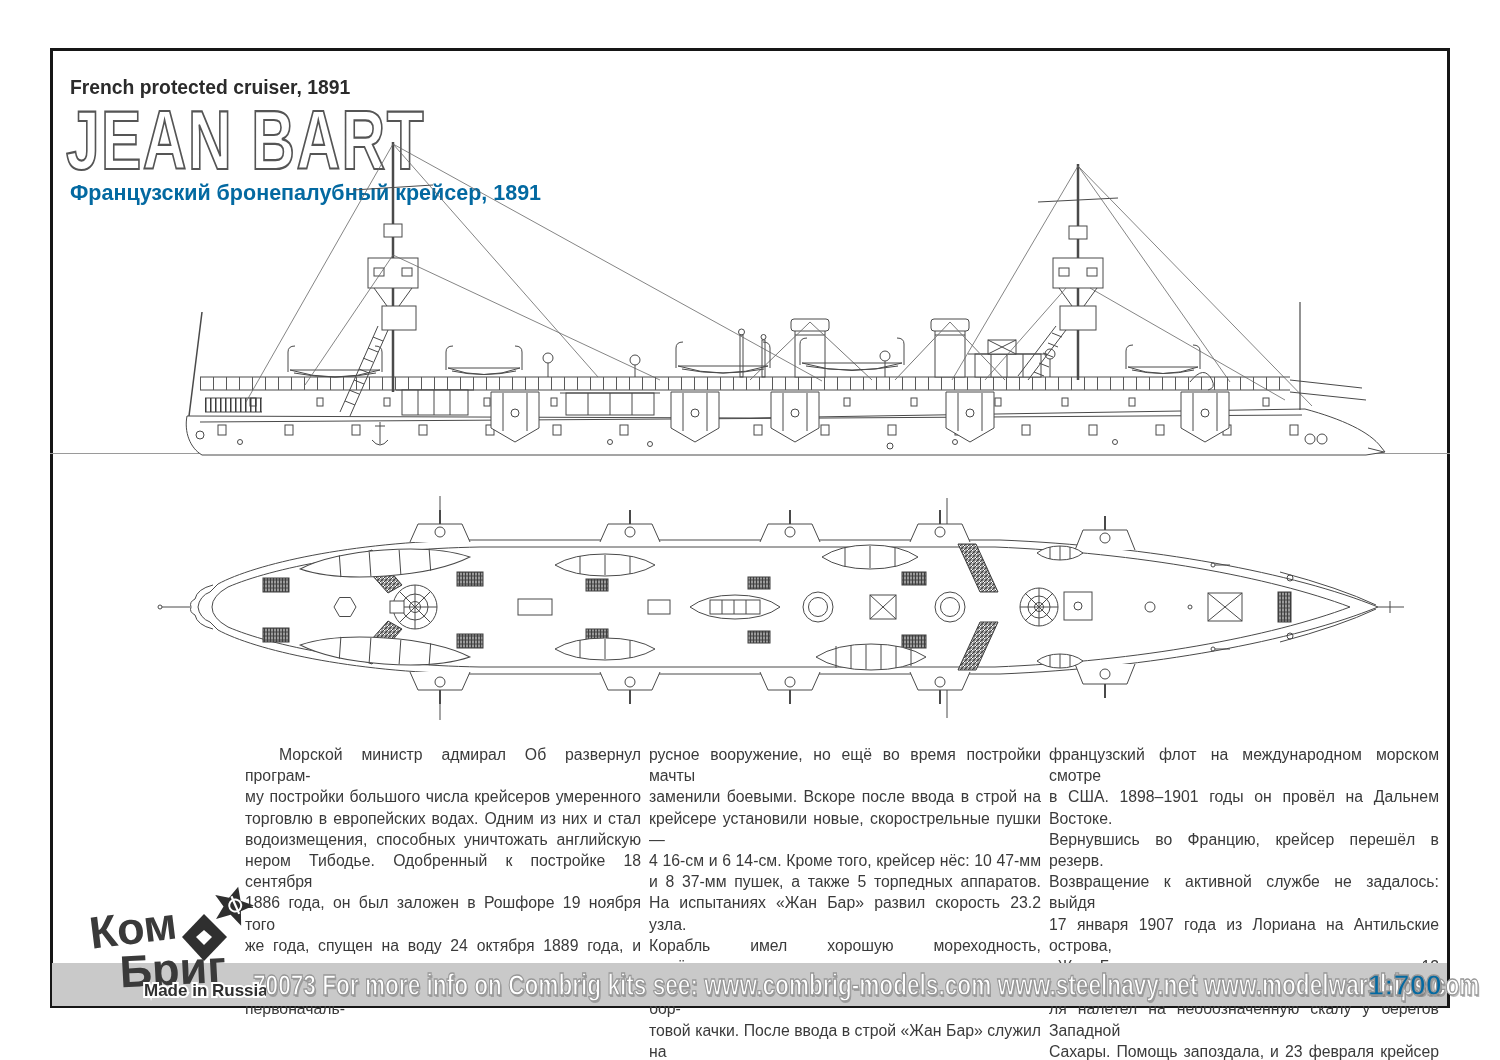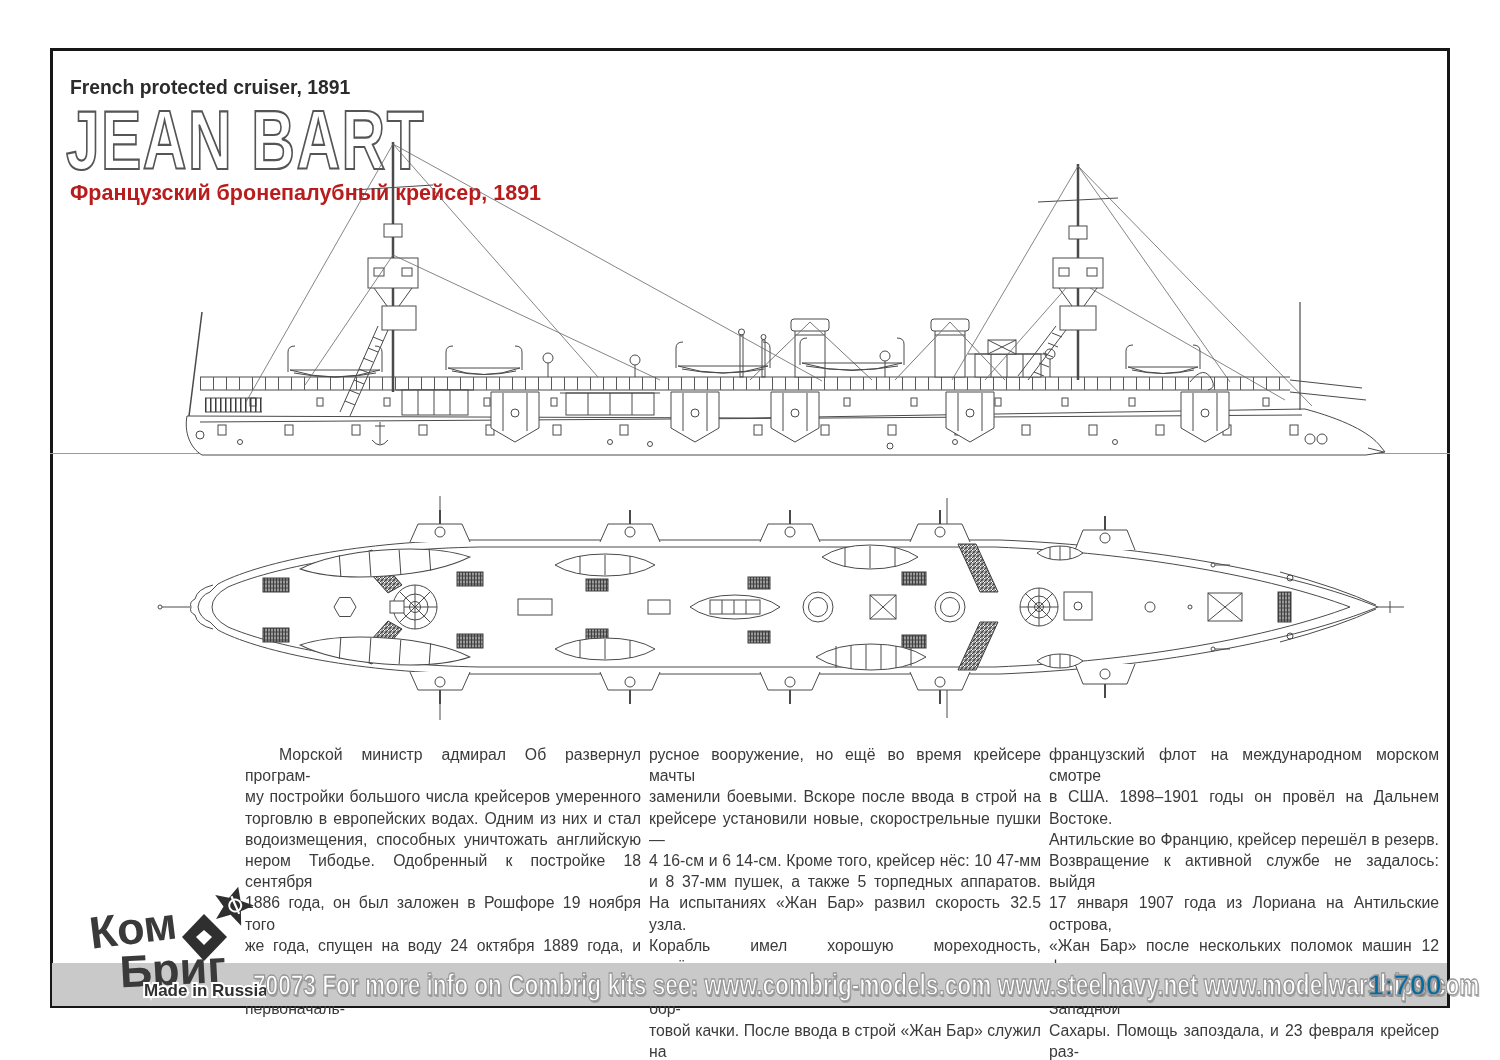--- a/index.html
+++ b/index.html
@@ -5,21 +5,21 @@
   html,body{margin:0;padding:0;background:#fff;}
   #page{position:relative;width:1500px;height:1060px;background:#fff;overflow:hidden;
         font-family:"Liberation Sans","DejaVu Sans",sans-serif;color:#333;}
   .frame{position:absolute;left:50px;top:48px;width:1400px;height:960px;
          border:3px solid #161616;box-sizing:border-box;background:#fff;}
   .sub-en{position:absolute;left:70px;top:75px;font-size:21px;font-weight:bold;color:#2b2b2b;
           transform:scaleX(.92);transform-origin:left top;white-space:nowrap;}
   .big-title{position:absolute;left:66px;top:98px;font-size:84px;line-height:1;font-weight:bold;
           color:#ffffff;-webkit-text-stroke:2.2px #555;letter-spacing:2px;
           transform:scaleX(.72);transform-origin:left top;white-space:nowrap;}
-  .sub-ru{position:absolute;left:70px;top:181px;font-size:21.5px;font-weight:bold;color:#b91c1c;
+  .sub-ru{position:absolute;left:70px;top:181px;font-size:21.5px;font-weight:bold;color:#0369a1;
           white-space:nowrap;}
   .drawing{position:absolute;}
   .cols{position:absolute;top:744px;font-size:15.8px;line-height:21.2px;color:#3a3a3a;}
   .cols div{text-align:justify;text-align-last:justify;}
   #col1{left:245px;width:396px;}
   #col2{left:649px;width:392px;}
   #col3{left:1049px;width:390px;}
   #col1 div:first-child{text-indent:34px;}
   #col3 div:last-child{text-align-last:left;}
   .graybar{position:absolute;left:52px;top:963px;width:1395px;height:43px;background:#c9c9c9;}
@@ -412,34 +412,34 @@
       <div>Морской министр адмирал Об развернул програм-</div>
       <div>му постройки большого числа крейсеров умеренного</div>
       <div>торговлю в европейских водах. Одним из них и стал</div>
       <div>водоизмещения, способных уничтожать английскую</div>
       <div>нером Тибодье. Одобренный к постройке 18 сентября</div>
       <div>1886 года, он был заложен в Рошфоре 19 ноября того</div>
       <div>же года, спущен на воду 24 октября 1889 года, и осна-</div>
       <div>щён для испытаний 5 марта 1891 года. По первоначаль-</div>
     </div>
   <div id="col2" class="cols">
-      <div>русное вооружение, но ещё во время крейсере мачты</div>
+      <div>русное вооружение, но ещё во время постройки мачты</div>
       <div>заменили боевыми. Вскоре после ввода в строй на</div>
       <div>крейсере установили новые, скорострельные пушки —</div>
       <div>4 16-см и 6 14-см. Кроме того, крейсер нёс: 10 47-мм</div>
       <div>и 8 37-мм пушек, а также 5 торпедных аппаратов.</div>
-      <div>На испытаниях «Жан Бар» развил скорость 32.5 узла.</div>
+      <div>На испытаниях «Жан Бар» развил скорость 23.2 узла.</div>
       <div>Корабль имел хорошую мореходность, манёвренность</div>
       <div>и дальность плавания, однако страдал от излишней бор-</div>
       <div>товой качки. После ввода в строй «Жан Бар» служил на</div>
     </div>
   <div id="col3" class="cols">
       <div>французский флот на международном морском смотре</div>
       <div>в США. 1898–1901 годы он провёл на Дальнем Востоке.</div>
-      <div>Антильские во Францию, крейсер перешёл в резерв.</div>
+      <div>Вернувшись во Францию, крейсер перешёл в резерв.</div>
       <div>Возвращение к активной службе не задалось: выйдя</div>
       <div>17 января 1907 года из Лориана на Антильские острова,</div>
       <div>«Жан Бар» после нескольких поломок машин 12 февра-</div>
       <div>ля налетел на необозначенную скалу у берегов Западной</div>
       <div>Сахары. Помощь запоздала, и 23 февраля крейсер раз-</div>
     </div>
 
   <div class="graybar"></div>
   <div class="bartext"><span>70073</span>&nbsp;<span>For more info on Combrig kits see: www.combrig-models.com www.steelnavy.net www.modelwarships.com</span></div>
   <div class="scaletext">1:700</div>

